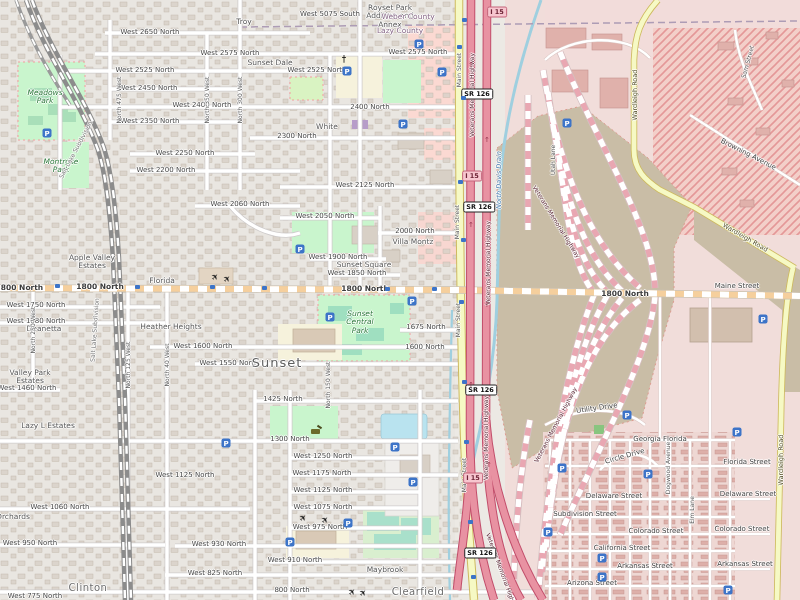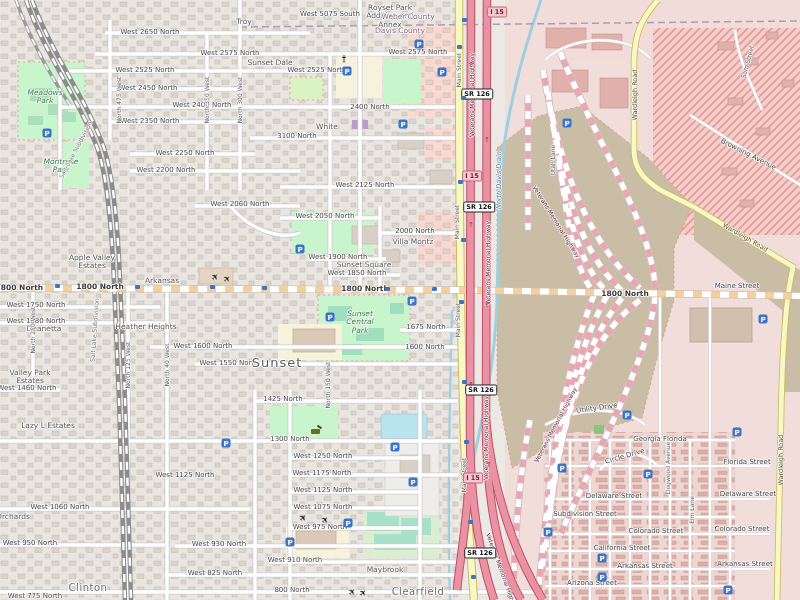--- a/index.html
+++ b/index.html
@@ -220,21 +220,21 @@
 <div class="lbl pl" style="left:244px;top:22px">Troy</div>
 <div class="lbl s" style="left:230px;top:54px">West 2575 North</div>
 <div class="lbl s" style="left:418px;top:53px">West 2575 North</div>
 <div class="lbl pl" style="left:270px;top:63px">Sunset Dale</div>
 <div class="lbl s" style="left:145px;top:71px">West 2525 North</div>
 <div class="lbl s" style="left:317px;top:71px">West 2525 North</div>
 <div class="lbl s" style="left:148px;top:89px">West 2450 North</div>
 <div class="lbl s" style="left:202px;top:106px">West 2400 North</div>
 <div class="lbl s" style="left:370px;top:108px">2400 North</div>
 <div class="lbl s" style="left:150px;top:122px">West 2350 North</div>
-<div class="lbl s" style="left:297px;top:137px">3100 North</div>
+<div class="lbl s" style="left:297px;top:137px">2300 North</div>
 <div class="lbl s" style="left:185px;top:154px">West 2250 North</div>
 <div class="lbl s" style="left:166px;top:171px">West 2200 North</div>
 <div class="lbl s" style="left:365px;top:186px">West 2125 North</div>
 <div class="lbl s" style="left:240px;top:205px">West 2060 North</div>
 <div class="lbl s" style="left:325px;top:217px">West 2050 North</div>
 <div class="lbl s" style="left:415px;top:232px">2000 North</div>
 <div class="lbl s" style="left:338px;top:258px">West 1900 North</div>
 <div class="lbl s" style="left:357px;top:274px">West 1850 North</div>
 <div class="lbl s" style="left:36px;top:306px">West 1750 North</div>
 <div class="lbl s" style="left:36px;top:322px">West 1680 North</div>
@@ -279,29 +279,29 @@
 <div class="lbl s" style="left:645px;top:567px">Arkansas Street</div>
 
 <div class="lbl s" style="left:745px;top:565px">Arkansas Street</div>
 <div class="lbl s" style="left:592px;top:584px">Arizona Street</div>
 <div class="lbl s" style="left:748px;top:155px;--r:27deg">Browning Avenue</div>
 
 <div class="lbl pl" style="left:390px;top:16px">Royset Park
 Addition and
 Annex</div>
 <div class="lbl cty" style="left:408px;top:17px">Weber County</div>
-<div class="lbl cty" style="left:400px;top:31px">Davis County</div>
+<div class="lbl cty" style="left:400px;top:31px">Lazy County</div>
 <div class="lbl pk" style="left:45px;top:97px">Meadows
 Park</div>
 <div class="lbl pk" style="left:61px;top:166px">Montrose
 Park</div>
 <div class="lbl pl" style="left:92px;top:262px">Apple Valley
 Estates</div>
-<div class="lbl pl" style="left:162px;top:281px">Arkansas</div>
-<div class="lbl pl" style="left:146px;top:327px">Heather Heights</div>
+<div class="lbl pl" style="left:162px;top:281px">Florida</div>
+<div class="lbl pl" style="left:171px;top:327px">Heather Heights</div>
 <div class="lbl pl" style="left:44px;top:329px">Deanetta</div>
 <div class="lbl pl" style="left:30px;top:377px">Valley Park
 Estates</div>
 <div class="lbl pl" style="left:48px;top:426px">Lazy L Estates</div>
 <div class="lbl pl" style="left:13px;top:517px">Orchards</div>
 <div class="lbl pl" style="left:364px;top:265px">Sunset Square</div>
 <div class="lbl pl" style="left:413px;top:242px">Villa Montz</div>
 <div class="lbl pl" style="left:327px;top:127px">White</div>
 <div class="lbl pk" style="left:360px;top:322px">Sunset
 Central

